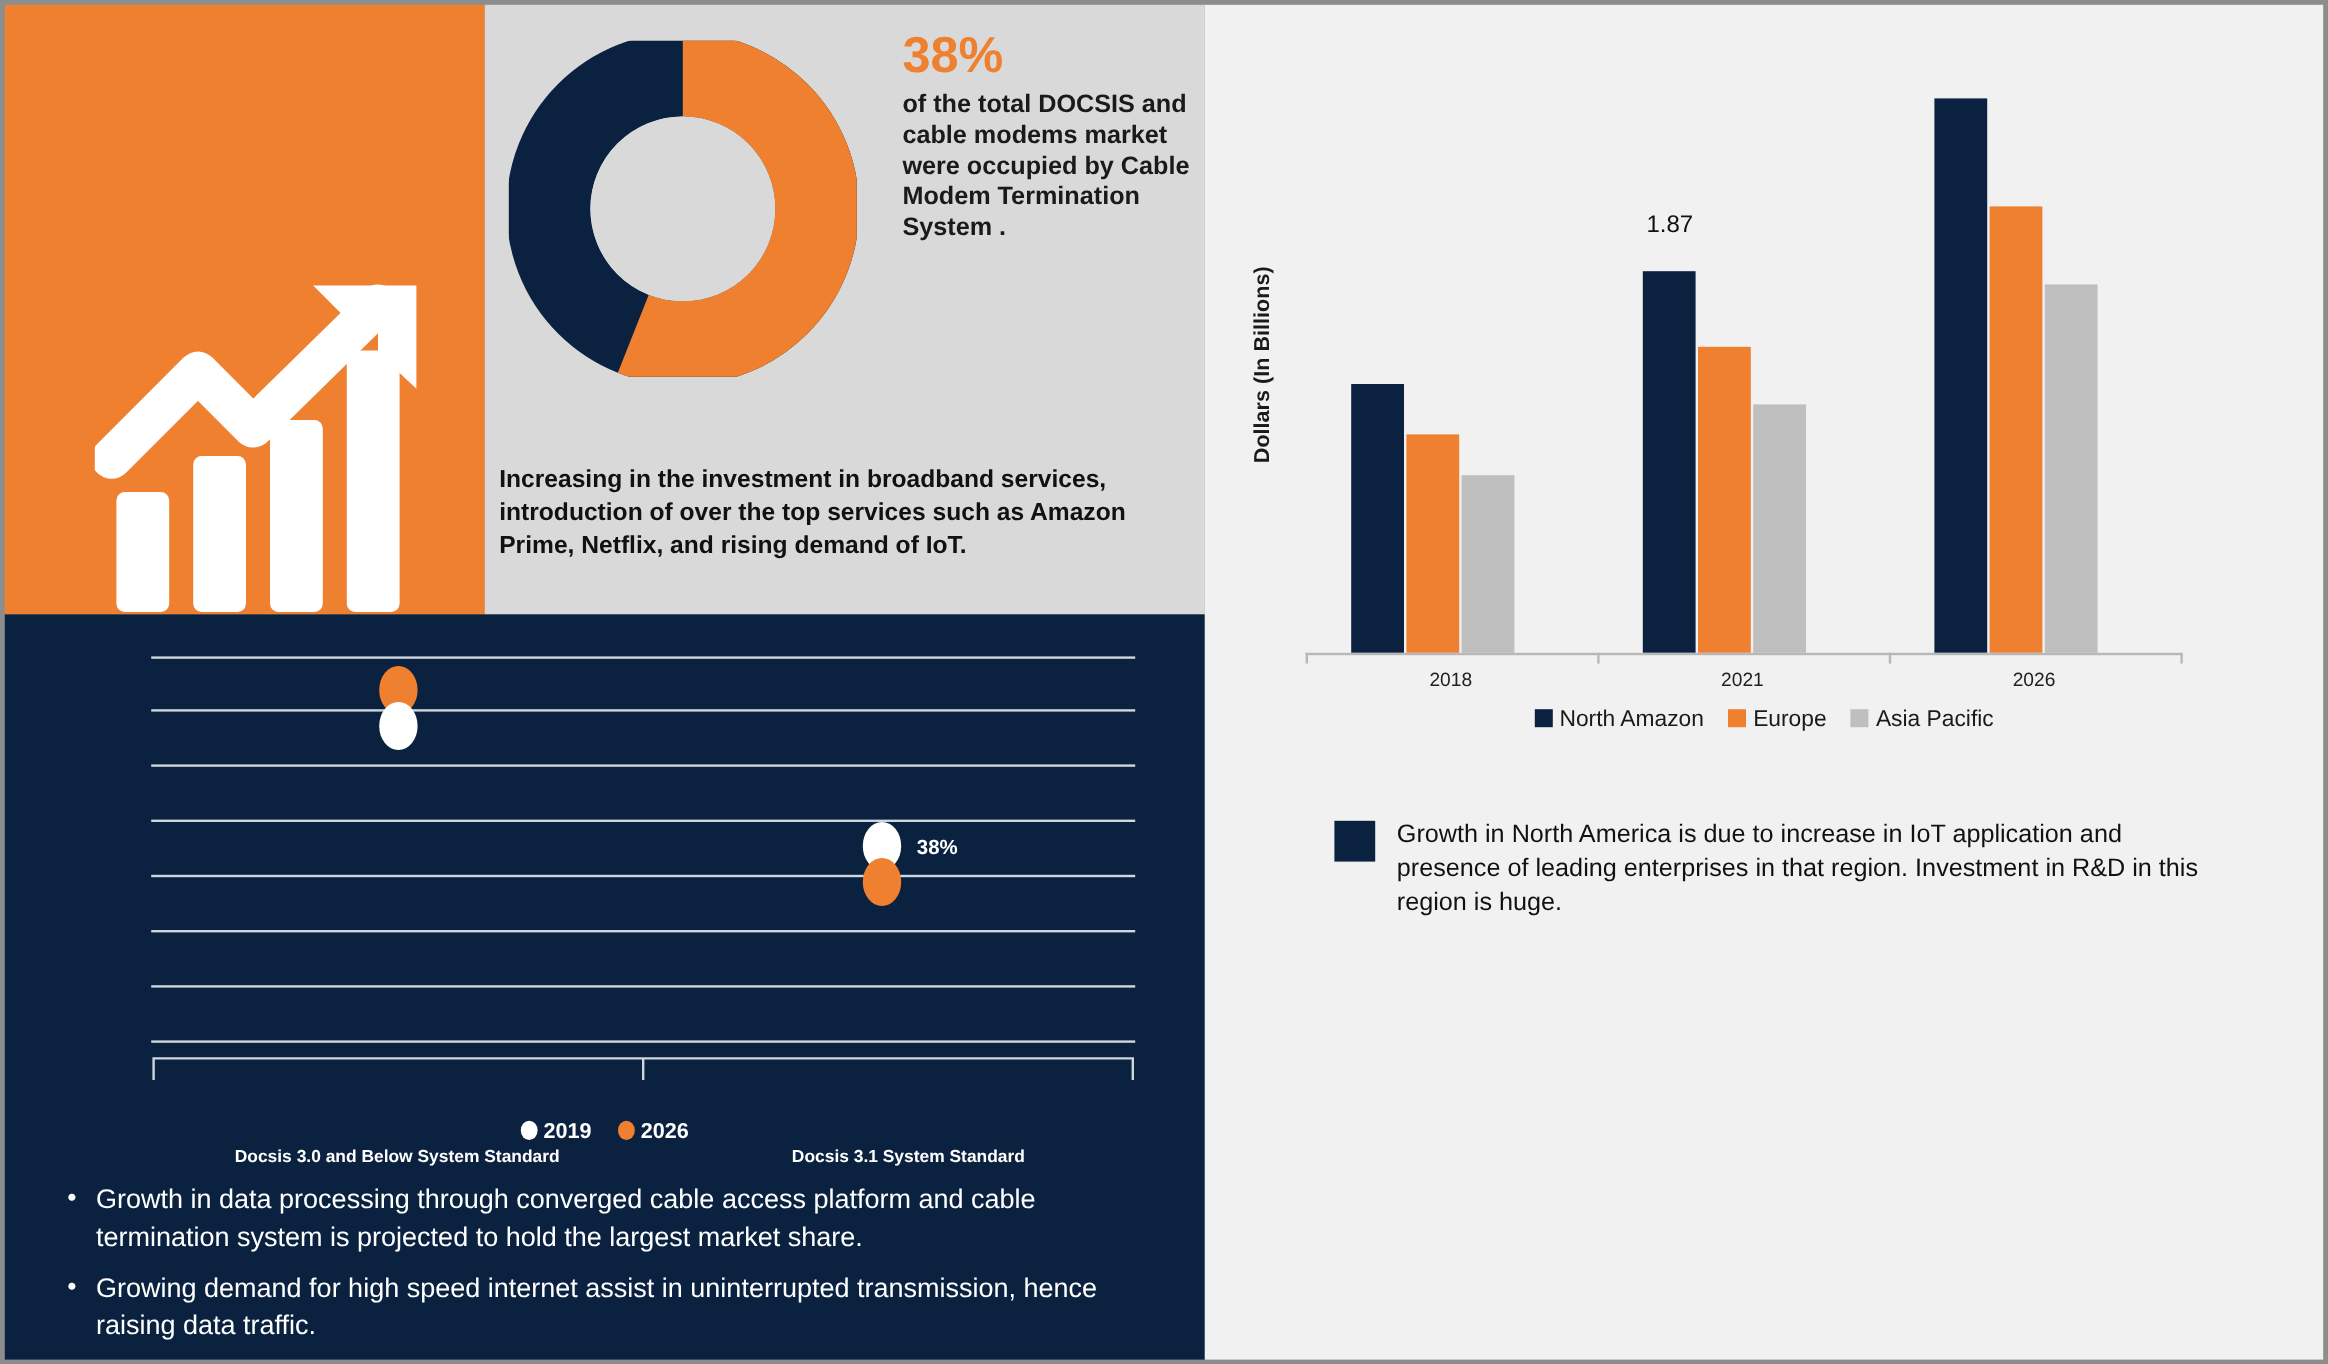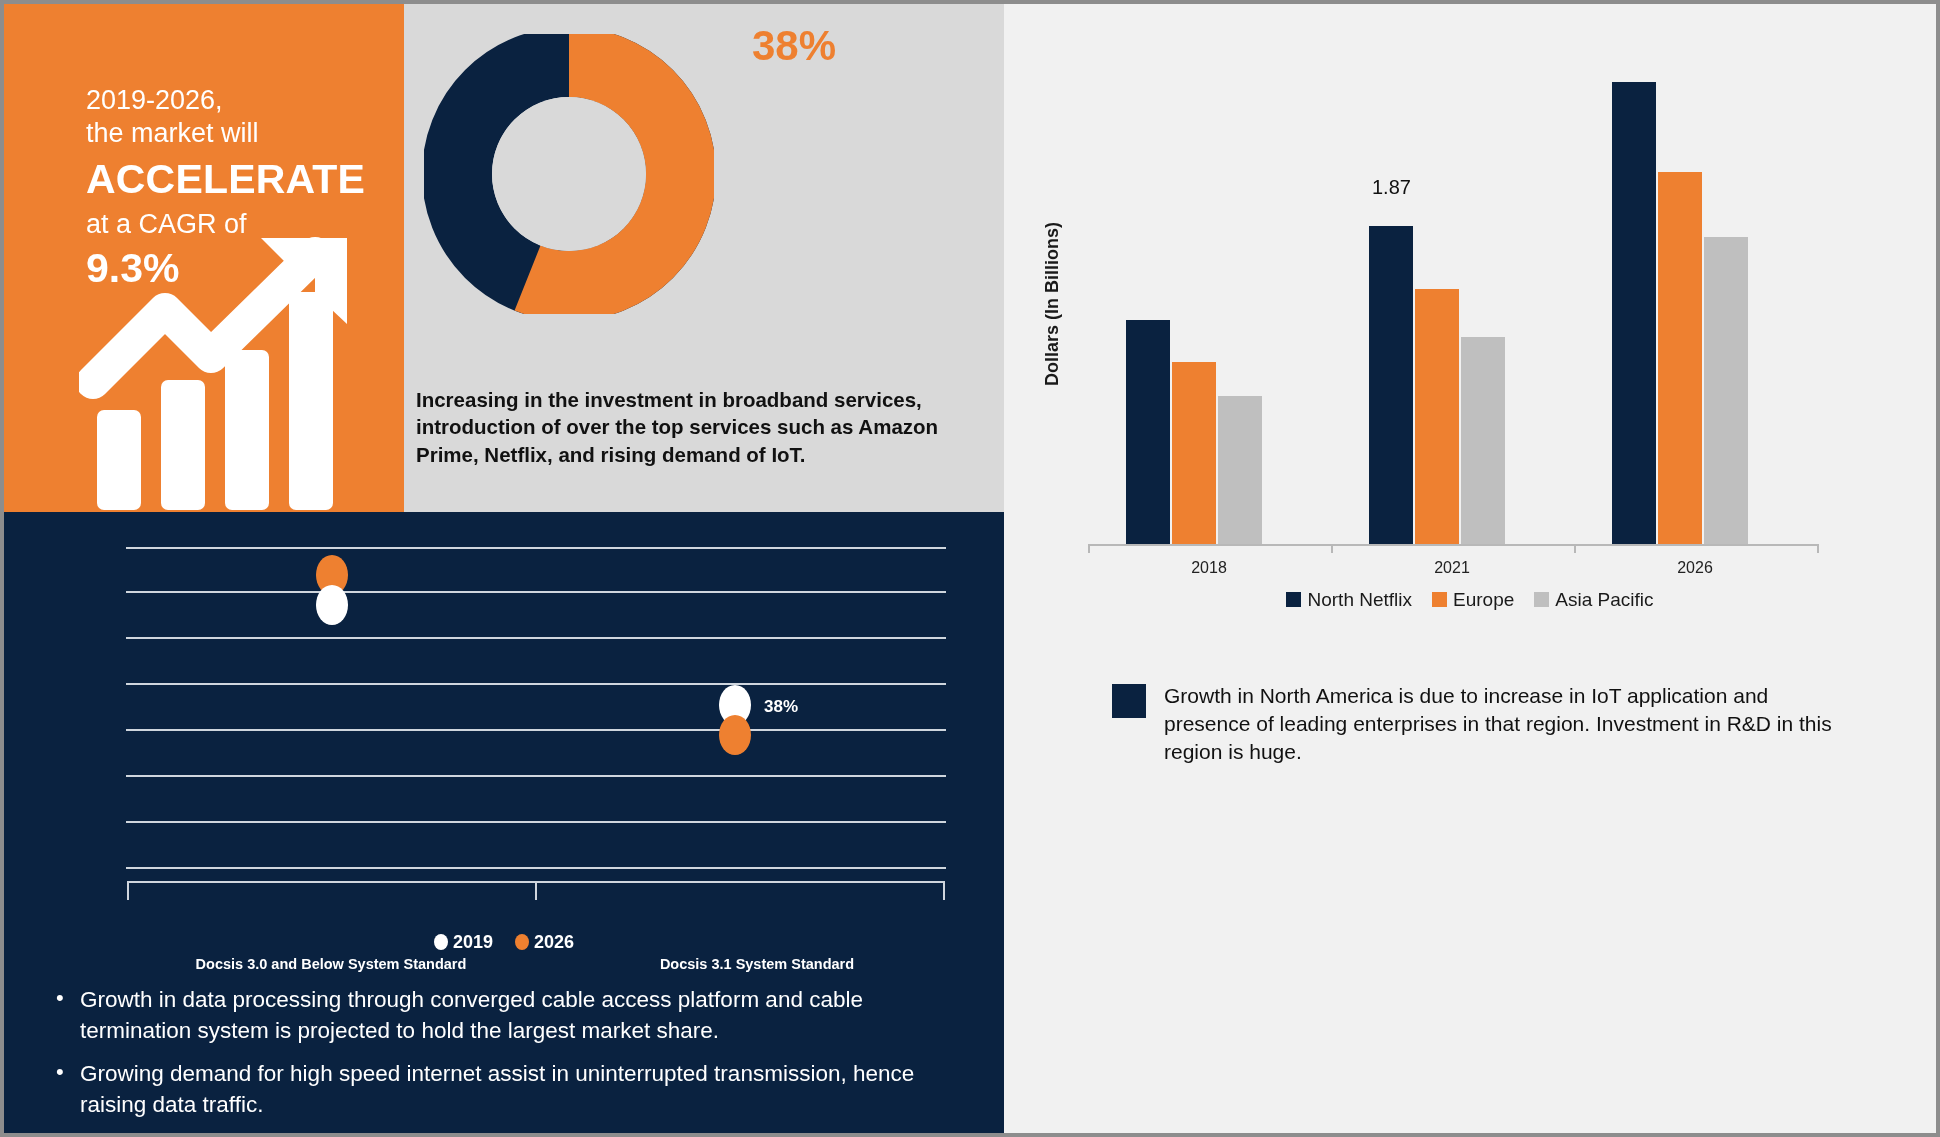--- a/index.html
+++ b/index.html
@@ -76,47 +76,41 @@
   .note p{margin:0;font-size:21px;line-height:1.34;color:#111;}
 </style>
 </head>
 <body>
 
 <div id="page">
 
   <div id="left-col">
 
     <div id="accel-panel">
-      <div id="accel-text">
-        <div class="acc-l1">2019-2026,</div>
-        <div class="acc-l2">the market will</div>
-        <div class="acc-big">ACCELERATE</div>
-        <div class="acc-l3">at a CAGR of</div>
-        <div class="acc-num">9.3%</div>
-      </div>
       <svg id="growth-arrow" viewBox="0 0 290 280">
         <rect x="18" y="178" width="44" height="100" rx="7" fill="#fff"></rect>
         <rect x="82" y="148" width="44" height="130" rx="7" fill="#fff"></rect>
         <rect x="146" y="118" width="44" height="160" rx="7" fill="#fff"></rect>
         <rect x="210" y="60" width="44" height="218" rx="7" fill="#fff"></rect>
         <path d="M14 150 L86 78 L132 124 L236 22" stroke="#fff" stroke-width="34" fill="none" stroke-linejoin="round" stroke-linecap="round"></path>
         <path d="M182 6 L268 6 L268 92 L236 62 L236 38 L214 38 Z" fill="#fff"></path>
       </svg>
     </div>
 
     <div id="donut-panel">
       <div id="donut-wrap">
         <svg id="donut-svg" width="290" height="280" viewBox="0 0 100 100">
           <circle cx="50" cy="50" r="40" fill="none" stroke="#0a2240" stroke-width="25"></circle>
           <circle cx="50" cy="50" r="40" fill="none" stroke="#ee8030" stroke-width="25" stroke-dasharray="140.7 110.6" transform="rotate(-90 50 50)"></circle>
           <circle cx="50" cy="50" r="27.5" fill="#d9d9d9"></circle>
         </svg>
       </div>
       <div id="donut-caption">
         <div id="donut-pct">38%</div>
+        <div id="donut-desc">of the total DOCSIS and cable modems market were occupied by Cable Modem Termination System .</div>
       </div>
       <div id="donut-note">Increasing in the investment in broadband services, introduction of over the top services such as Amazon Prime, Netflix, and rising demand of IoT.</div>
     </div>
 
     <div id="navy-panel">
       <div id="dotplot">
         <div class="grid-line" style="top:10px"></div>
         <div class="grid-line" style="top:54px"></div>
         <div class="grid-line" style="top:100px"></div>
         <div class="grid-line" style="top:146px"></div>
@@ -176,21 +170,21 @@
       <div class="tick" style="left:84px"></div>
       <div class="tick" style="left:327px"></div>
       <div class="tick" style="left:570px"></div>
       <div class="tick" style="left:813px"></div>
 
       <div class="xlab" style="left:145px">2018</div>
       <div class="xlab" style="left:388px">2021</div>
       <div class="xlab" style="left:631px">2026</div>
 
       <div id="bar-legend">
-        <span class="sw" style="background:#0a2240"></span><span>North Netflix</span><span class="gap"></span><span class="sw" style="background:#ee8030"></span><span>Europe</span><span class="gap"></span><span class="sw" style="background:#bfbfbf"></span><span>Asia Pacific</span>
+        <span class="sw" style="background:#0a2240"></span><span>North Amazon</span><span class="gap"></span><span class="sw" style="background:#ee8030"></span><span>Europe</span><span class="gap"></span><span class="sw" style="background:#bfbfbf"></span><span>Asia Pacific</span>
       </div>
     </div>
 
     <div id="notes">
       <div class="note">
         <div class="swatch" style="background:#0a2240"></div>
         <p>Growth in  North America is due to increase in IoT application and presence of leading enterprises in that region. Investment in R&amp;D in this region is huge.</p>
       </div>
     </div>
 

